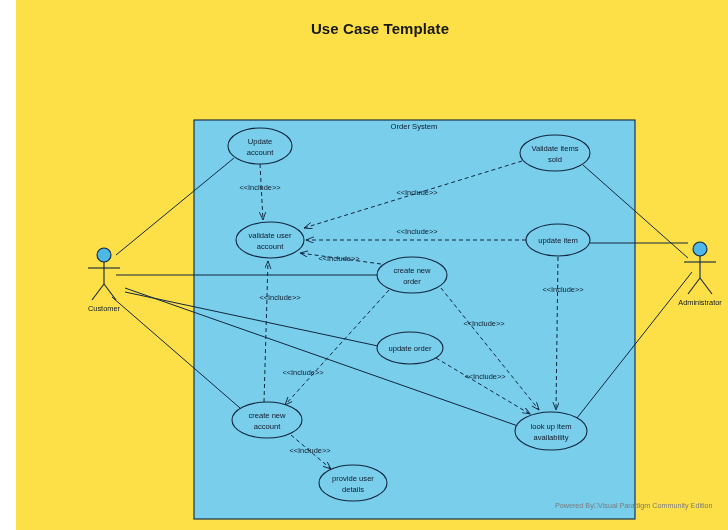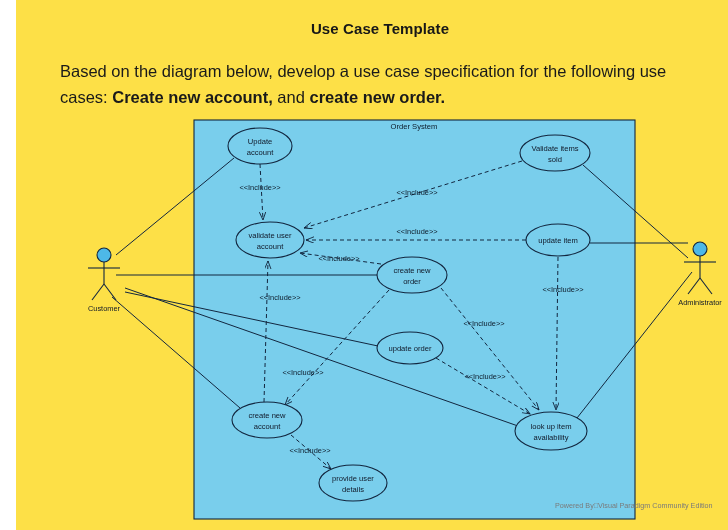--- a/index.html
+++ b/index.html
@@ -86,23 +86,20 @@
     fill: #7a7a7a;
   }
 </style>
 </head>
 <body>
 
 <div id="page">
 
   <div class="doc-title">Use Case Template</div>
 
-  <div class="doc-body">
-    <span>Based on the diagram below, develop a use case specification for the following use cases: </span><span class="b">Create new account,</span><span> and </span><span class="b">create new order.</span>
-  </div>
 
   <div id="diagram-canvas">
     <svg id="diagram-svg" width="728" height="418" viewBox="0 0 728 418" xmlns="http://www.w3.org/2000/svg">
       <defs>
         <marker id="openArrow" markerWidth="10" markerHeight="10" refX="8" refY="3.2" orient="auto" markerUnits="strokeWidth">
           <path d="M0,0 L8,3.2 L0,6.4" fill="none" stroke="#12263f" stroke-width="0.9"></path>
         </marker>
       </defs>
 
       <rect id="system-box" x="162" y="8" width="441" height="399" fill="#79ceec" stroke="#12263f" stroke-width="1.1"></rect>

